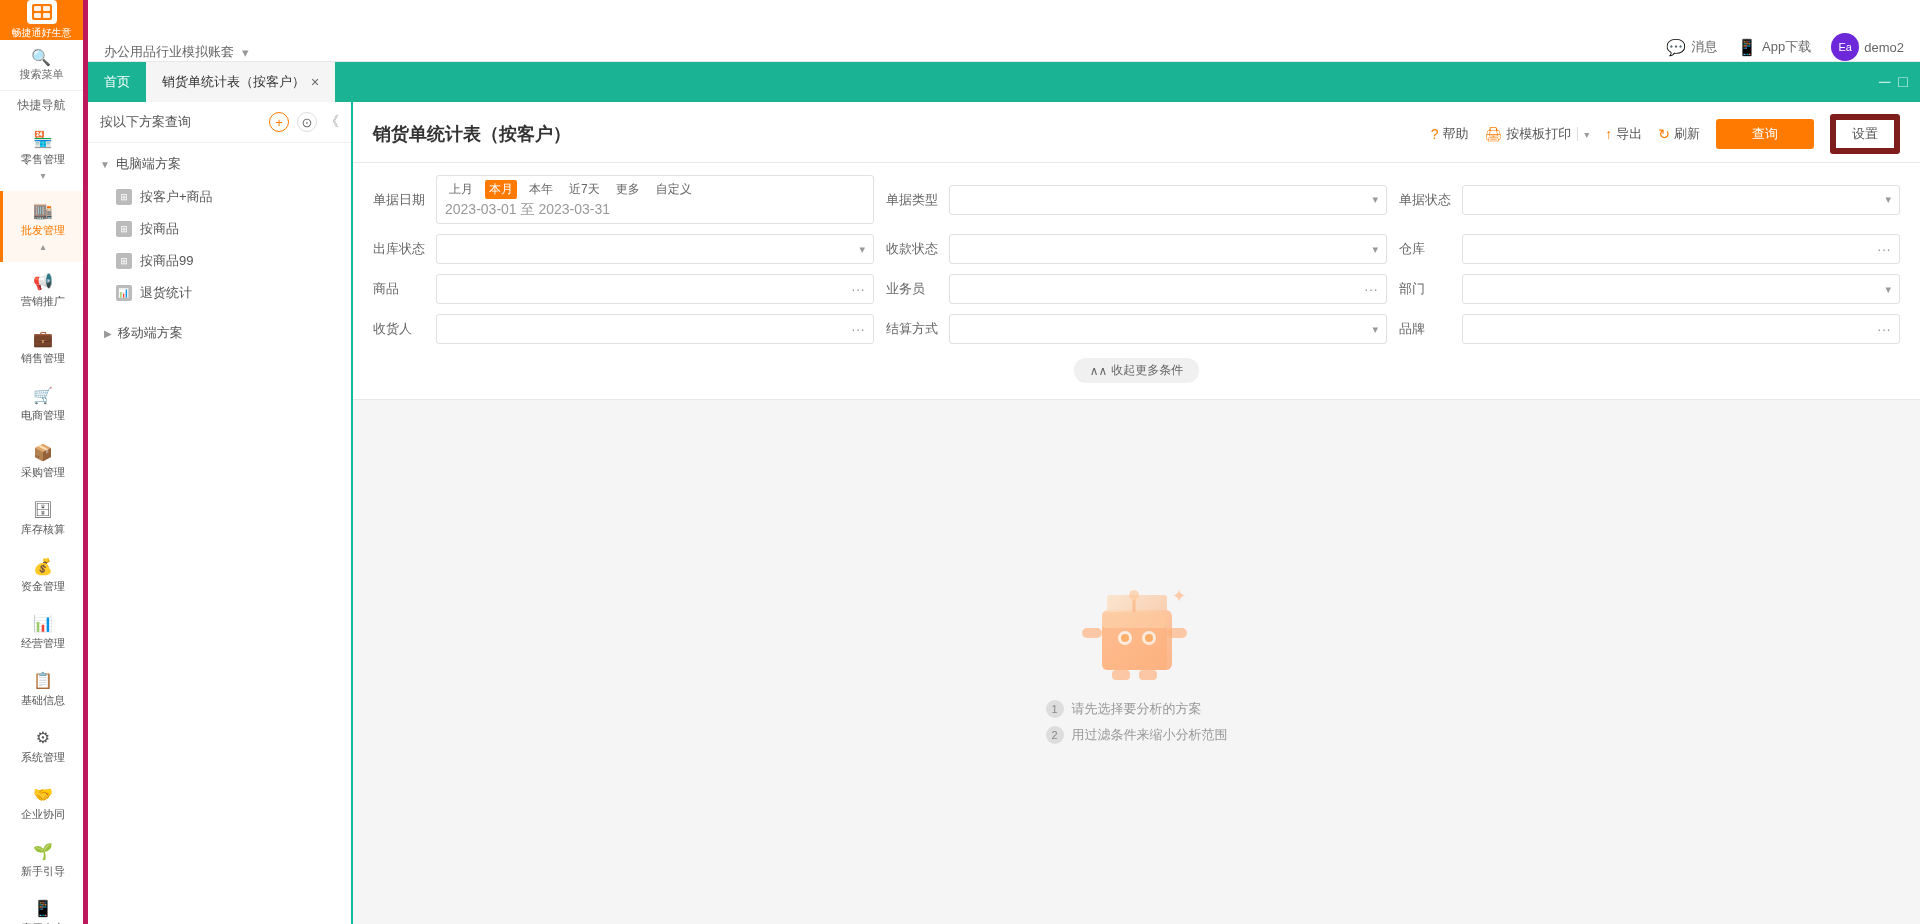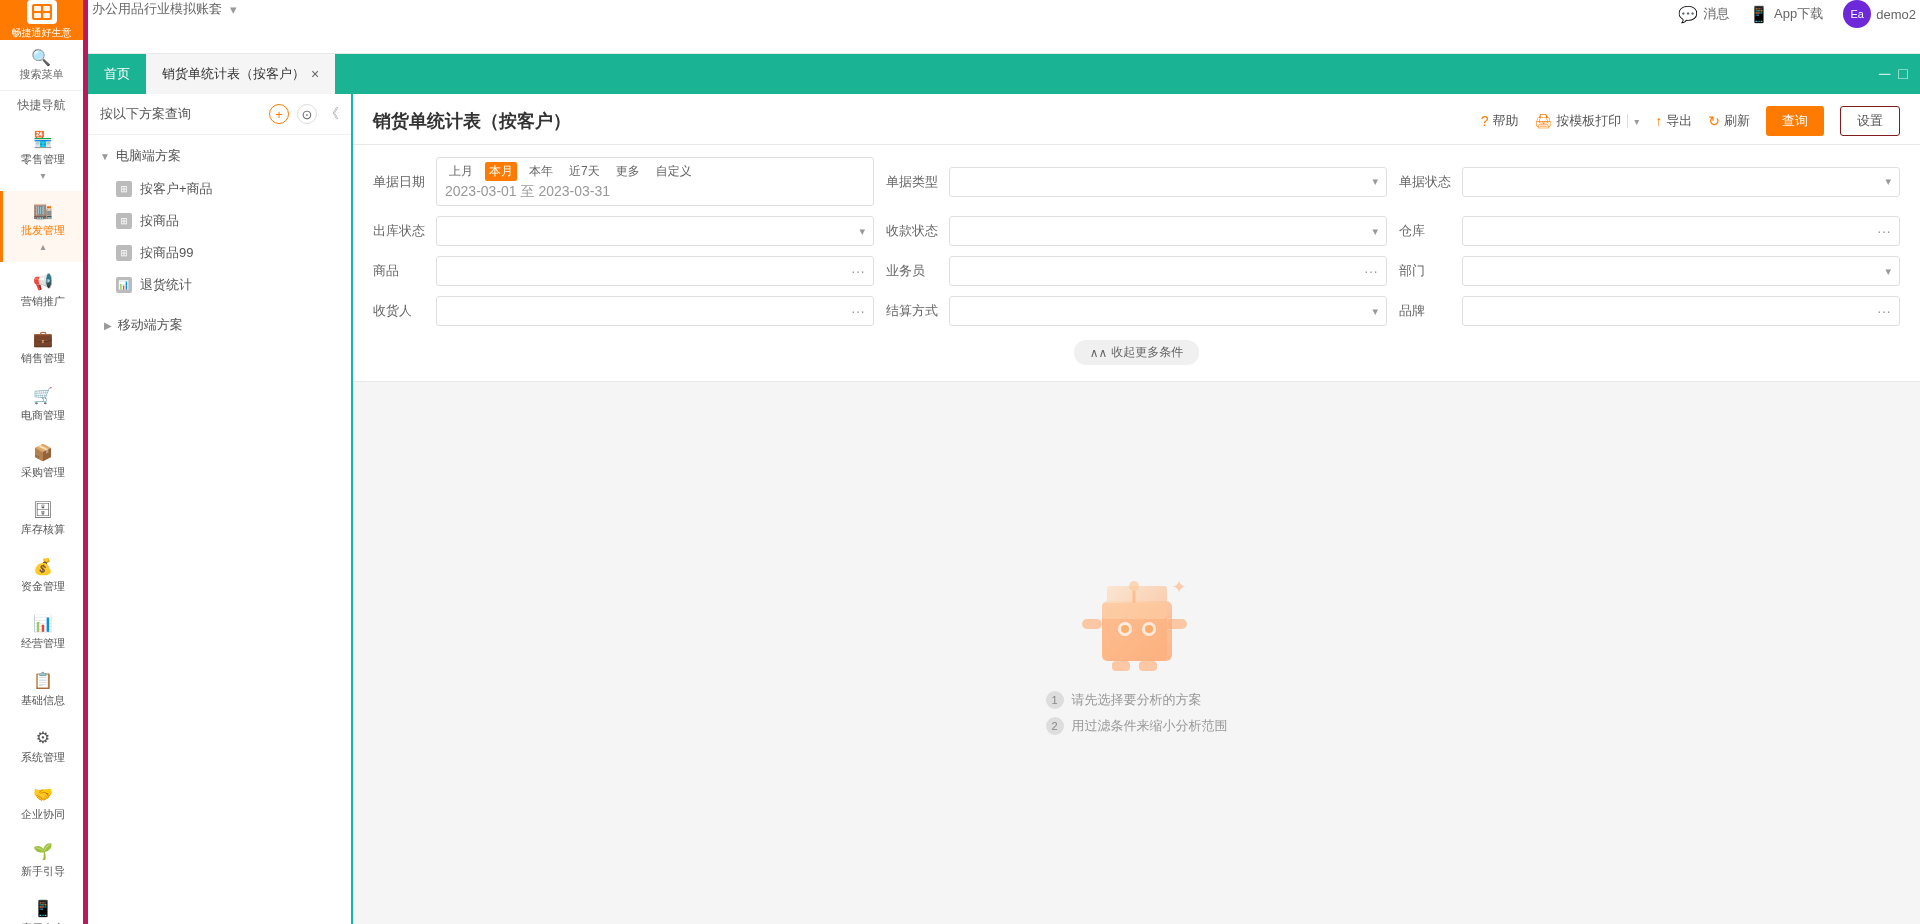--- a/index.html
+++ b/index.html
@@ -83,26 +83,26 @@
     .main-area {
       flex: 1;
       display: flex;
       flex-direction: column;
       height: 100%;
       overflow: hidden;
     }
 
     
     .top-header {
-      height: 54px;
+      height: 62px;
       background: #fff;
       display: flex;
-      align-items: flex-start;
+      align-items: flex-end;
       justify-content: space-between;
-      padding: 0 4px;
+      padding: 0 16px;
       border-bottom: 1px solid #e8e8e8;
       flex-shrink: 0;
     }
     .header-left {
       display: flex;
       align-items: center;
       gap: 8px;
       color: #666;
       font-size: 13px;
     }
@@ -310,29 +310,29 @@
       gap: 4px;
       cursor: pointer;
       color: #555;
       font-size: 13px;
     }
     .page-action-btn .btn-icon { color: #ff7a00; font-size: 14px; }
     .query-btn {
       background: #ff7a00;
       color: white;
       border: none;
-      padding: 6px 16px;
+      padding: 6px 36px;
       border-radius: 3px;
       cursor: pointer;
       font-size: 13px;
     }
     .settings-btn {
       background: white;
       color: #555;
-      border: 1px solid #7f1d1d;
+      border: 6px solid #7f1d1d;
       padding: 5px 16px;
       border-radius: 3px;
       cursor: pointer;
       font-size: 13px;
     }
 
     
     .filter-area {
       background: #fff;
       padding: 12px 20px;

